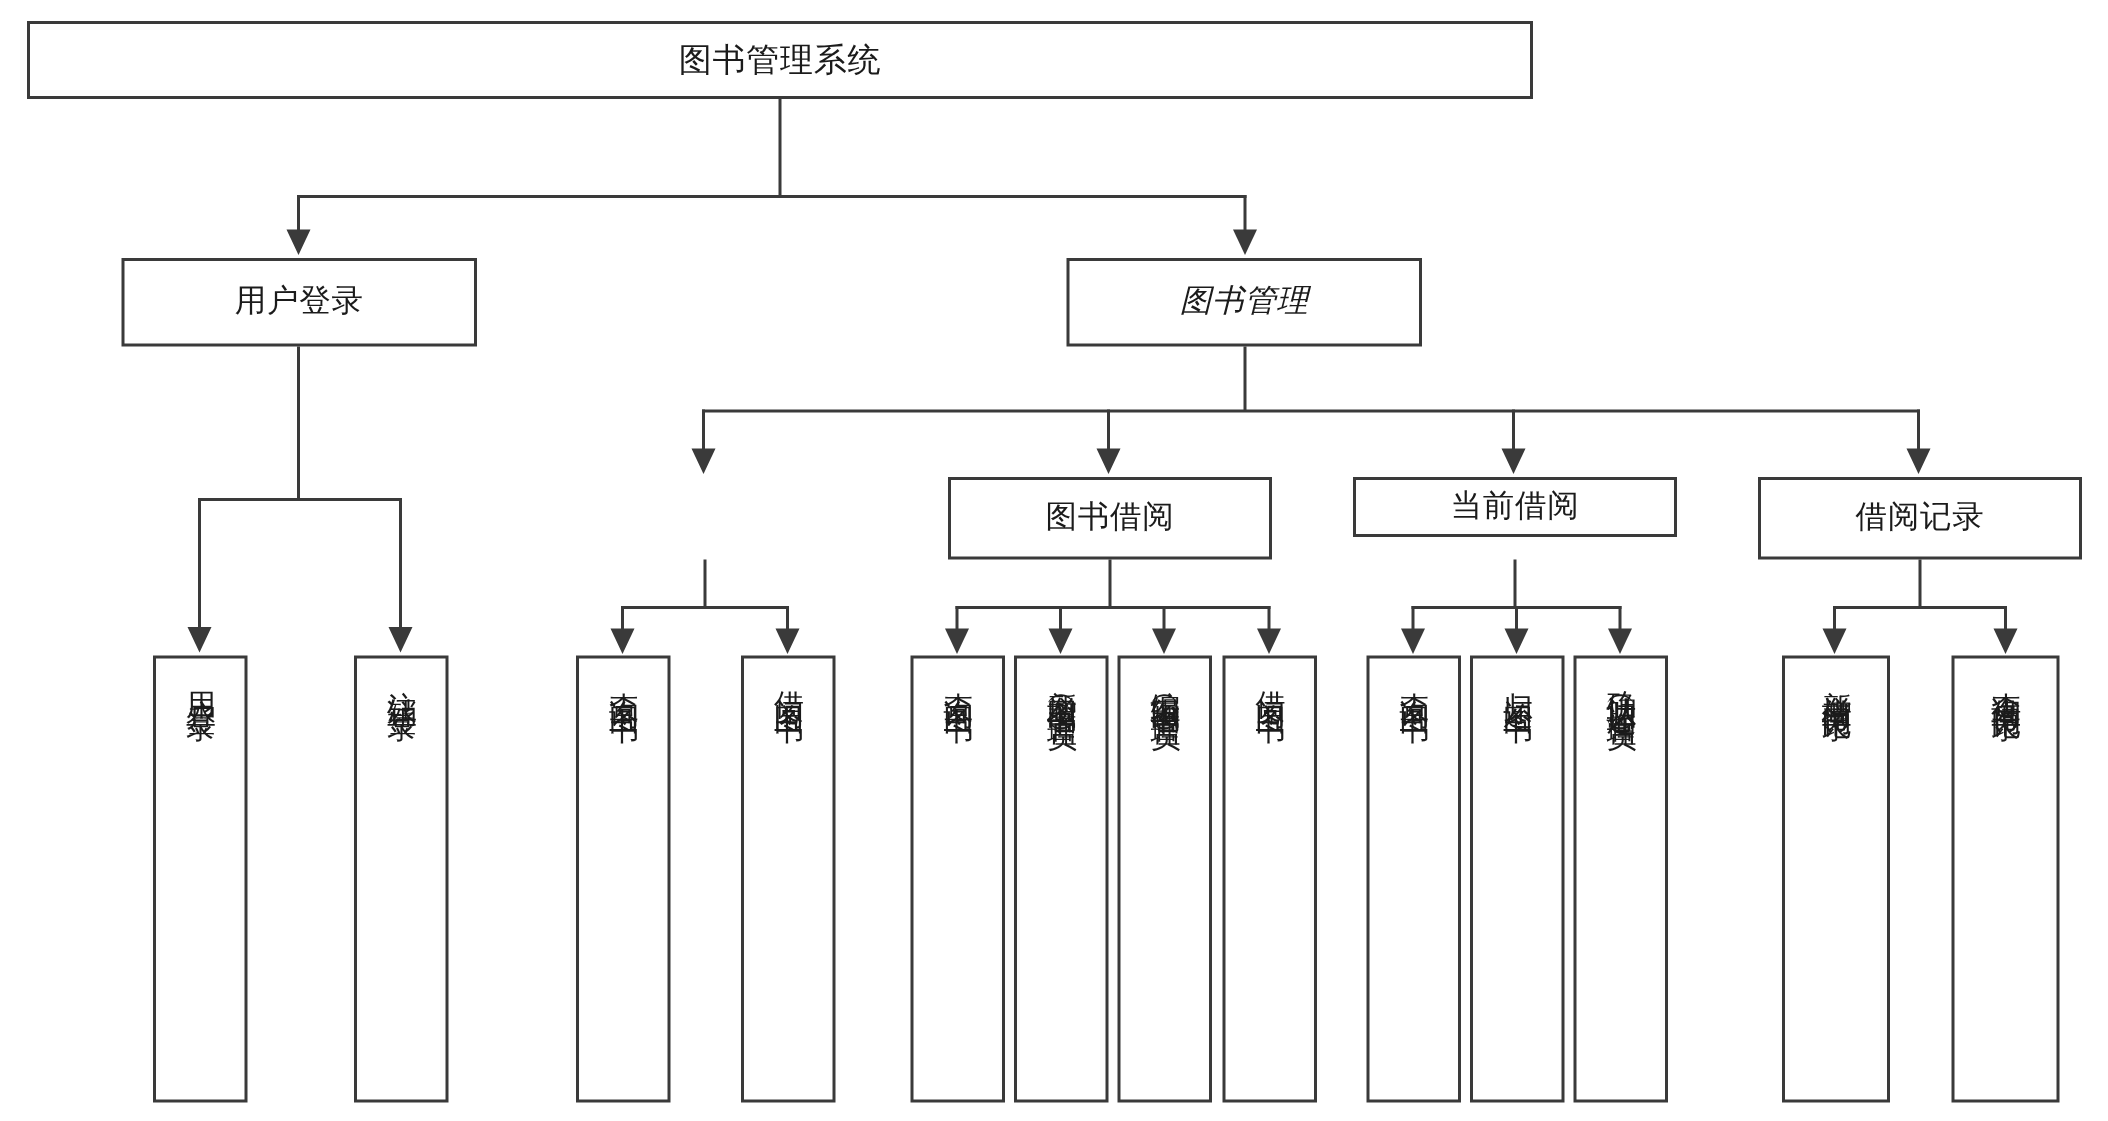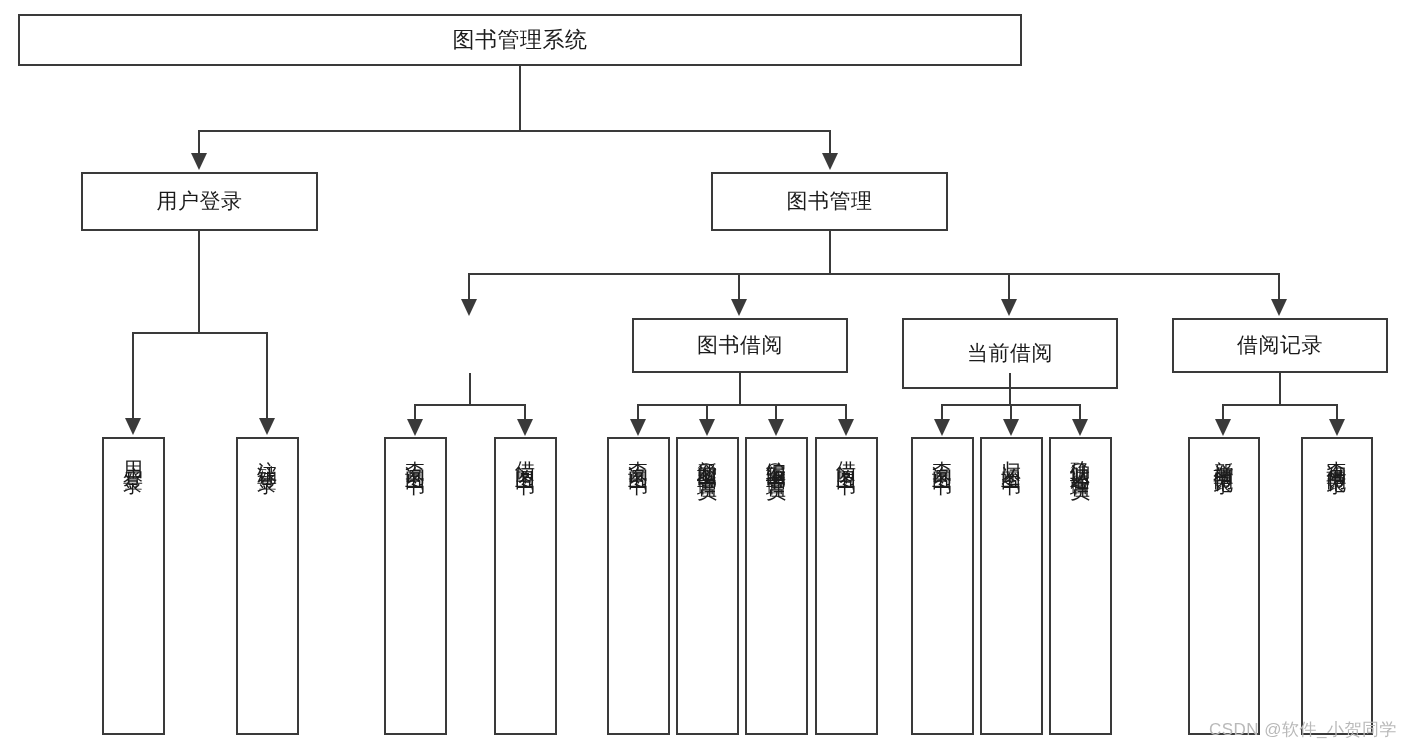--- a/index.html
+++ b/index.html
@@ -101,21 +101,21 @@
   <div class="vline" style="left:198px; top:130px; width:2px; height:26px;"></div>
   <div class="arrow" style="left:191px; top:153px;"></div>
 
   <div class="vline" style="left:829px; top:130px; width:2px; height:26px;"></div>
   <div class="arrow" style="left:822px; top:153px;"></div>
 
   <div class="node horiz" style="left:81px; top:172px; width:237px; height:59px;">
     <span class="label">用户登录</span>
   </div>
 
-  <div class="node horiz" style="left:711px; top:172px; width:237px; height:59px;">
+  <div class="node horiz" style="left:711px; top:172px; width:237px; height:59px;font-style:italic;">
     <span class="label">图书管理</span>
   </div>
 
   <div class="vline" style="left:198px; top:231px; width:2px; height:102px;"></div>
   <div class="hline" style="left:132px; top:332px; width:135px; height:2px;"></div>
   <div class="vline" style="left:132px; top:332px; width:2px; height:88px;"></div>
   <div class="arrow" style="left:125px; top:418px;"></div>
   <div class="vline" style="left:266px; top:332px; width:2px; height:88px;"></div>
   <div class="arrow" style="left:259px; top:418px;"></div>
 
@@ -130,21 +130,21 @@
 
   <div class="vline" style="left:1008px; top:273px; width:2px; height:28px;"></div>
   <div class="arrow" style="left:1001px; top:299px;"></div>
 
   <div class="vline" style="left:1278px; top:273px; width:2px; height:28px;"></div>
   <div class="arrow" style="left:1271px; top:299px;"></div>
 
   <div class="node horiz" style="left:632px; top:318px; width:216px; height:55px;">
     <span class="label">图书借阅</span>
   </div>
-  <div class="node horiz" style="left:902px; top:318px; width:216px; height:71px;">
+  <div class="node horiz" style="left:902px; top:318px; width:216px; height:40px;">
     <span class="label">当前借阅</span>
   </div>
   <div class="node horiz" style="left:1172px; top:318px; width:216px; height:55px;">
     <span class="label">借阅记录</span>
   </div>
 
   <div class="vline" style="left:469px; top:373px; width:2px; height:32px;"></div>
   <div class="hline" style="left:414px; top:404px; width:112px; height:2px;"></div>
   <div class="vline" style="left:414px; top:404px; width:2px; height:18px;"></div>
   <div class="arrow" style="left:407px; top:419px;"></div>
@@ -215,15 +215,14 @@
     <span class="label">确认归还（管理员）</span>
   </div>
 
   <div class="node vert tall" style="left:1188px; top:437px; width:72px; height:298px;">
     <span class="label">新增借阅记录</span>
   </div>
   <div class="node vert tall" style="left:1301px; top:437px; width:72px; height:298px;">
     <span class="label">查询借阅记录</span>
   </div>
 
-  <div class="watermark">CSDN @软件_小贺同学</div>
 
 </div>
 
 </body></html>

